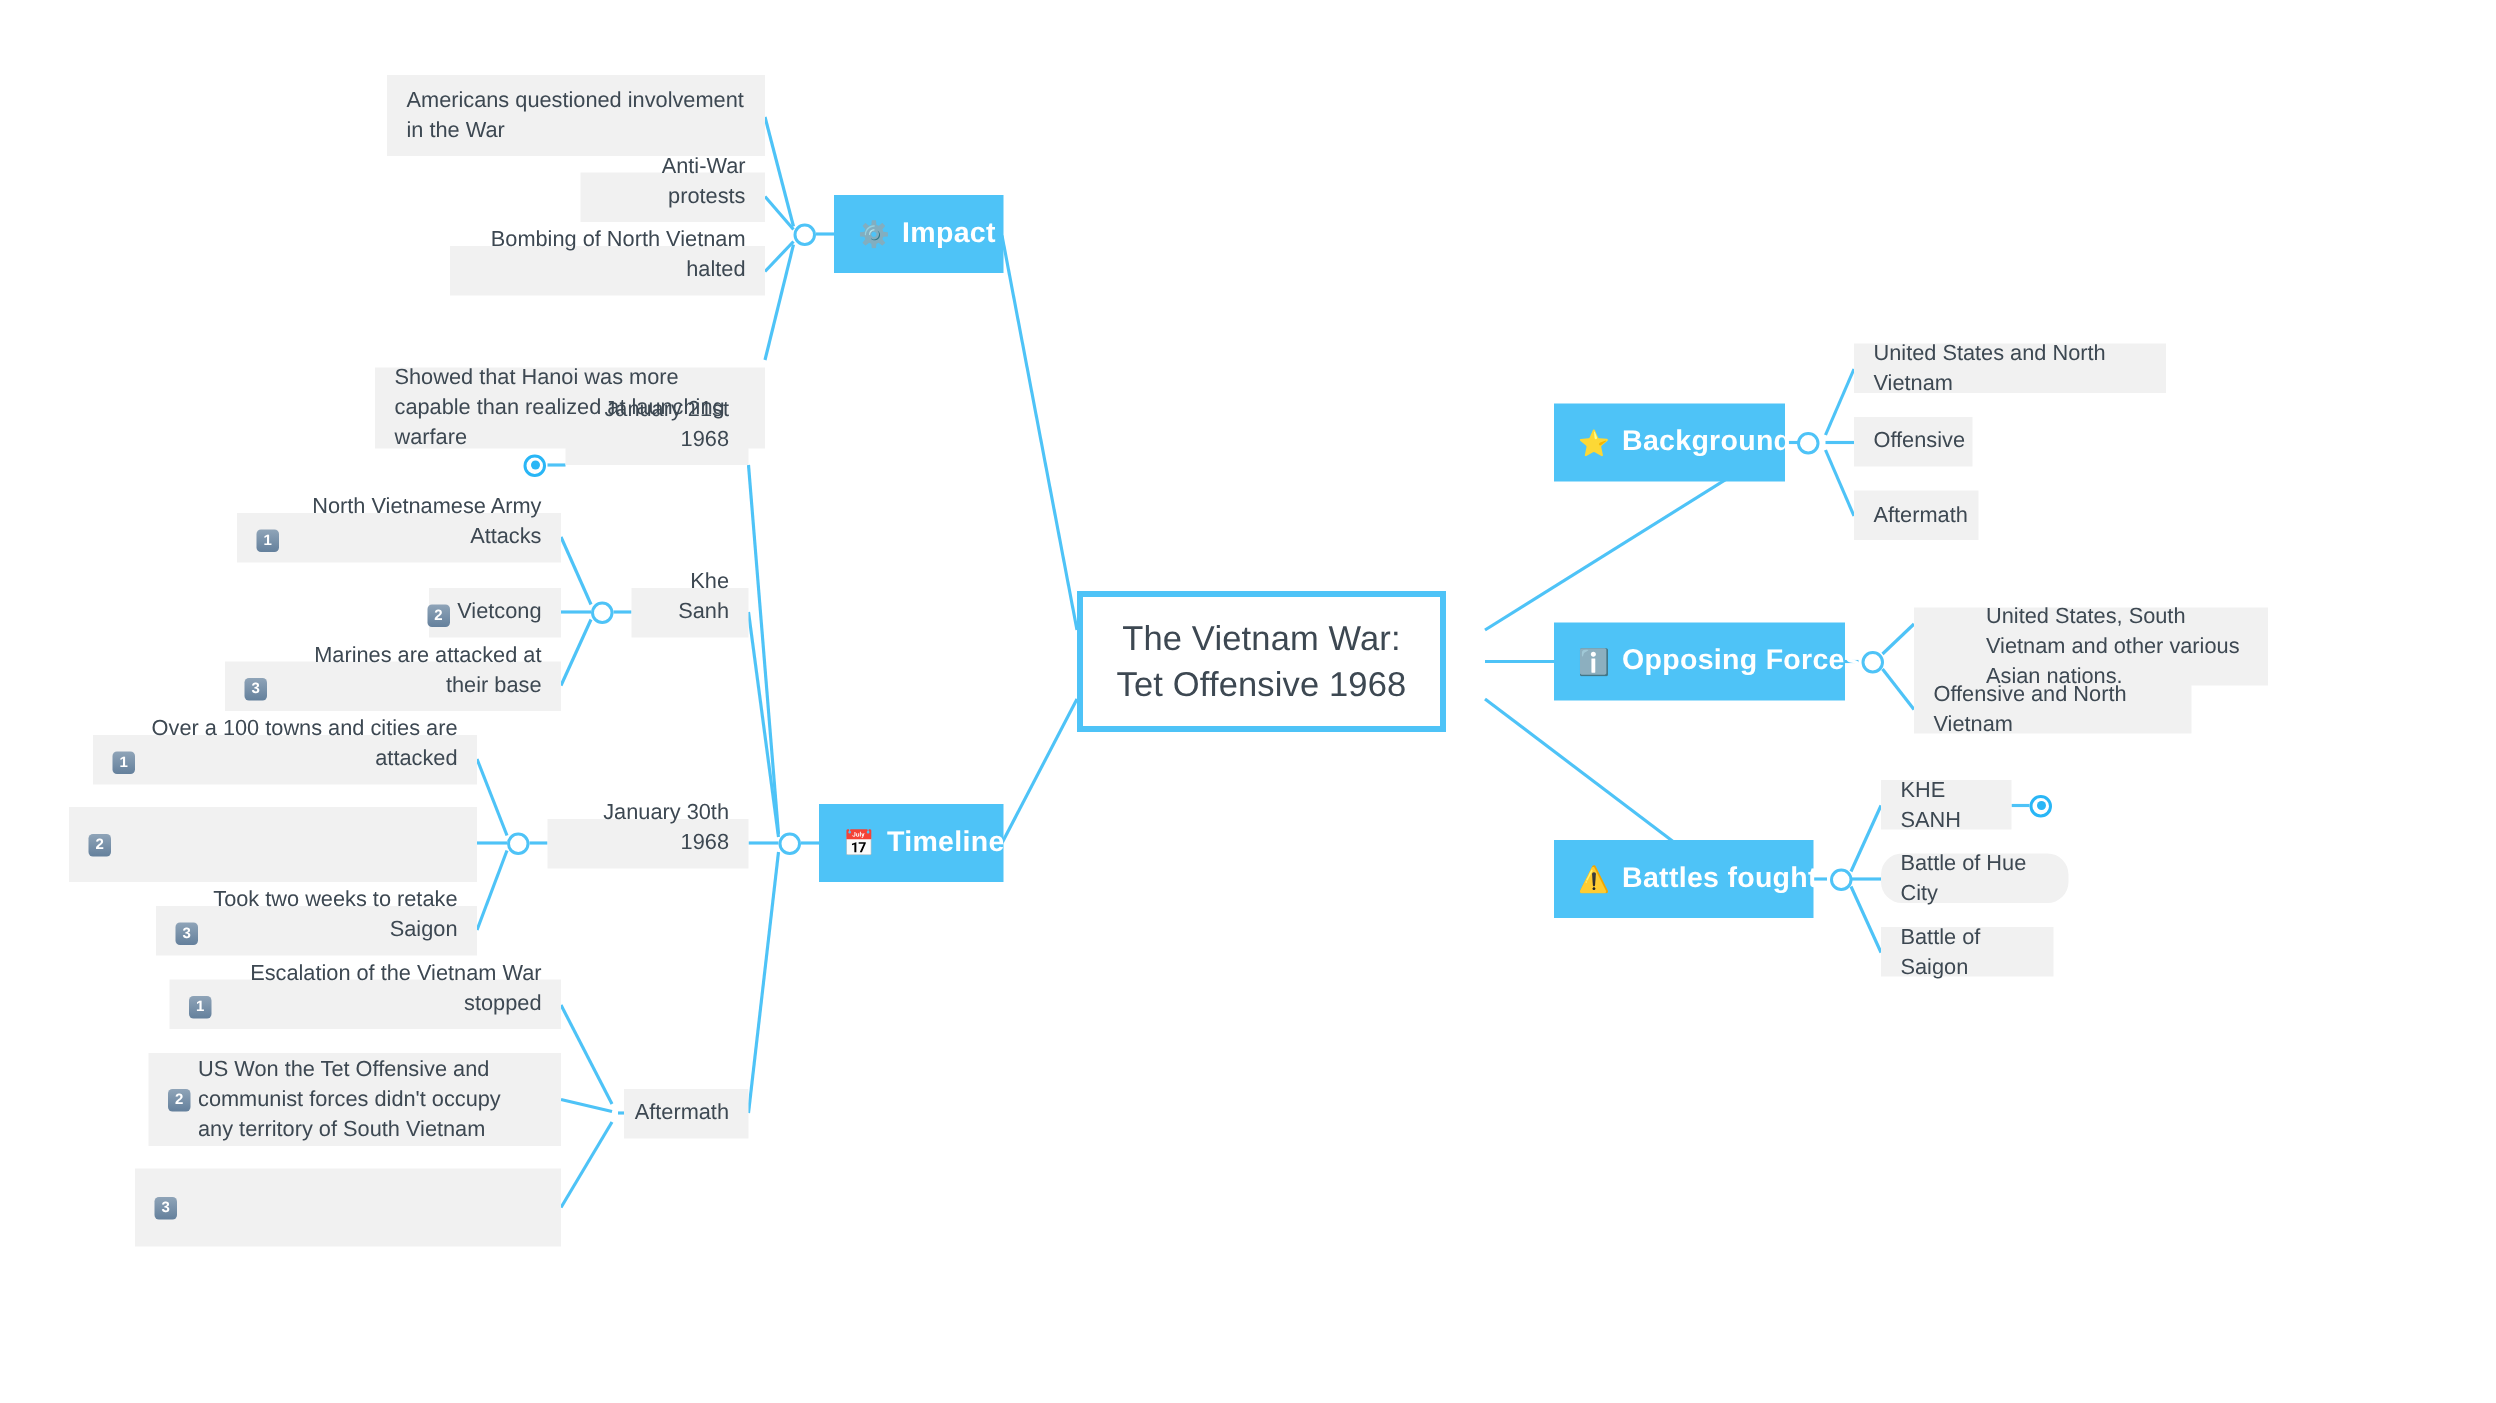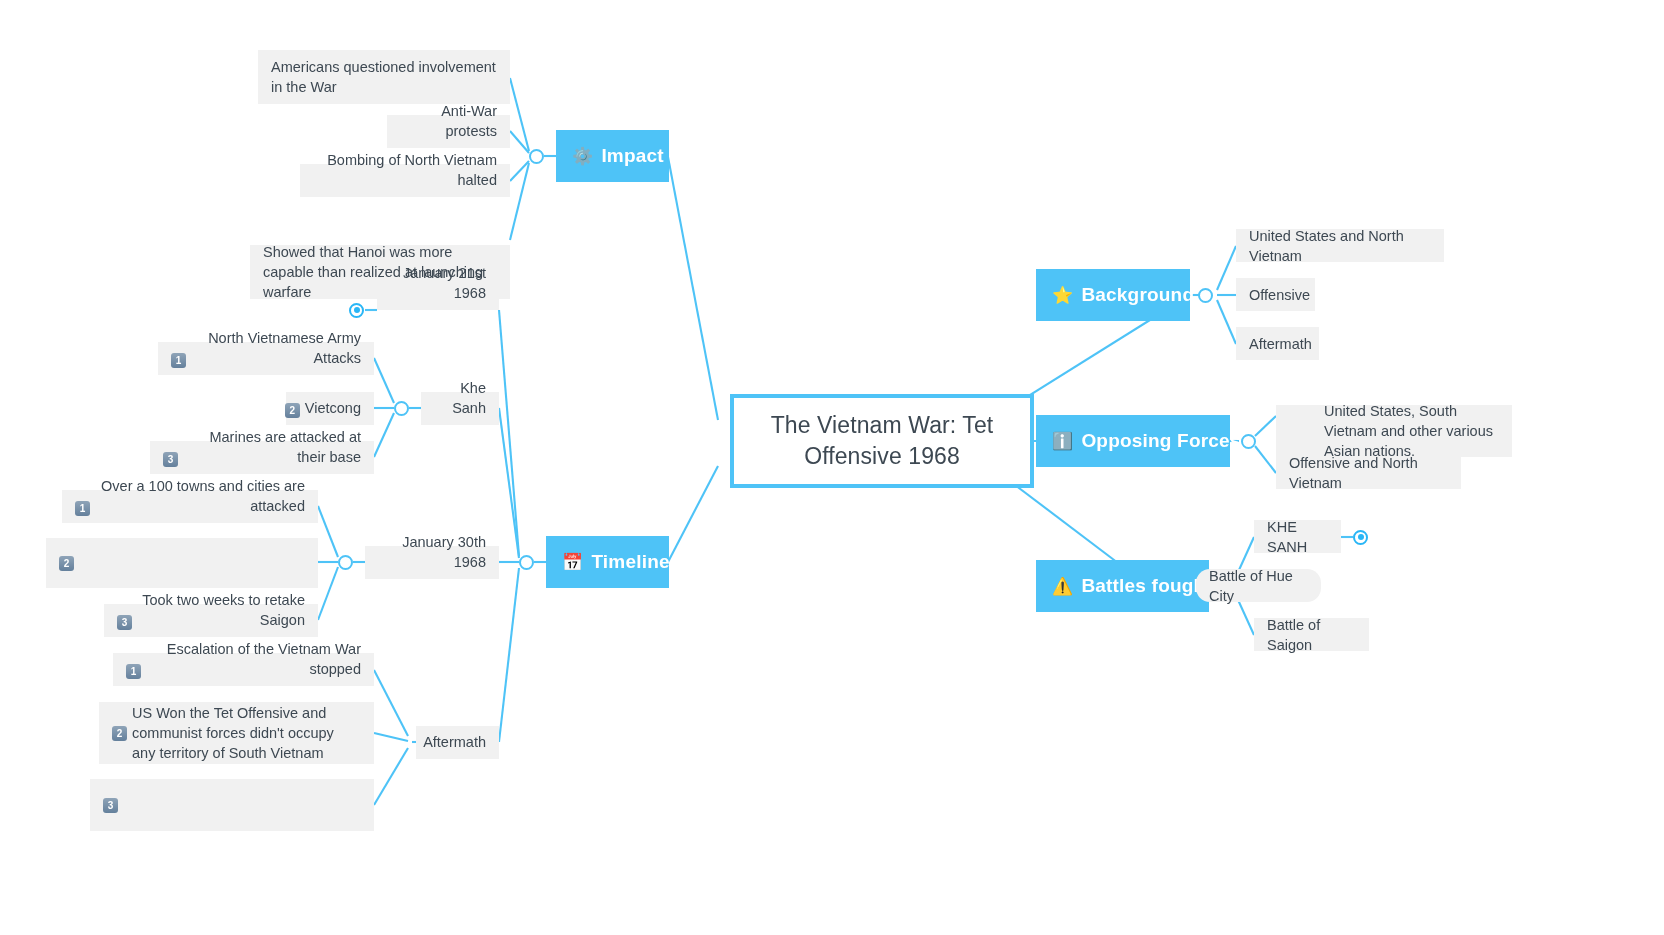--- a/index.html
+++ b/index.html
@@ -211,21 +211,21 @@
   <div class="junction" style="left:519px; top:554.5px;"></div>
   <div class="junction" style="left:394px; top:400.5px;"></div>
   <div class="junction" style="left:338px; top:554.5px;"></div>
   <div class="junction" style="left:1198px; top:287.5px;"></div>
   <div class="junction" style="left:1241px; top:433.5px;"></div>
   <div class="junction" style="left:1220px; top:578.5px;"></div>
 
   <div class="collapsed-marker" style="left:349px; top:302.5px;"></div>
   <div class="collapsed-marker" style="left:1353px; top:529.5px;"></div>
 
-  <div class="node node-root" style="left:718px; top:394px; width:304px; height:94px;margin-left:12px;">
+  <div class="node node-root" style="left:718px; top:394px; width:246px; height:94px;">
     <span>The Vietnam War: Tet Offensive 1968</span>
   </div>
 
   <div class="node node-branch" style="left:556px; top:130px; width:113px; height:52px;">
     <span class="branch-icon">⚙️</span>
     <span>Impact</span>
   </div>
 
   <div class="node node-branch" style="left:546px; top:536px; width:123px; height:52px;">
     <span class="branch-icon">📅</span>
@@ -319,41 +319,41 @@
   </div>
 
   <div class="node node-leaf leaf-left" style="left:90px; top:779px; width:284px; height:52px;">
     <span class="num-badge">3</span>
   </div>
 
   <div class="node node-leaf leaf-left" style="left:1236px; top:229px; width:208px; height:33px;">
     <span class="leaf-text">United States and North Vietnam</span>
   </div>
 
-  <div class="node node-leaf leaf-left" style="left:1236px; top:278px; width:79px; height:33px;">
+  <div class="node node-leaf leaf-left" style="left:1236px; top:278px; width:79px; height:33px;align-items:flex-end;">
     <span class="leaf-text">Offensive</span>
   </div>
 
   <div class="node node-leaf leaf-left" style="left:1236px; top:327px; width:83px; height:33px;">
     <span class="leaf-text">Aftermath</span>
   </div>
 
   <div class="node node-leaf leaf-left" style="left:1276px; top:405px; width:236px; height:52px;padding-left:48px;">
     <span class="leaf-text">United States, South Vietnam and other various Asian nations.</span>
   </div>
 
   <div class="node node-leaf leaf-left" style="left:1276px; top:456px; width:185px; height:33px;">
     <span class="leaf-text">Offensive and North Vietnam</span>
   </div>
 
   <div class="node node-leaf leaf-left" style="left:1254px; top:520px; width:87px; height:33px;">
     <span class="leaf-text">KHE SANH</span>
   </div>
 
-  <div class="node node-leaf leaf-left" style="left:1196px; top:569px; width:125px; height:33px;border-radius:14px;">
+  <div class="node node-leaf leaf-left" style="left:1254px; top:569px; width:125px; height:33px;border-radius:14px;">
     <span class="leaf-text">Battle of Hue City</span>
   </div>
 
   <div class="node node-leaf leaf-left" style="left:1254px; top:618px; width:115px; height:33px;">
     <span class="leaf-text">Battle of Saigon</span>
   </div>
 
 </div>
 
 </body></html>

